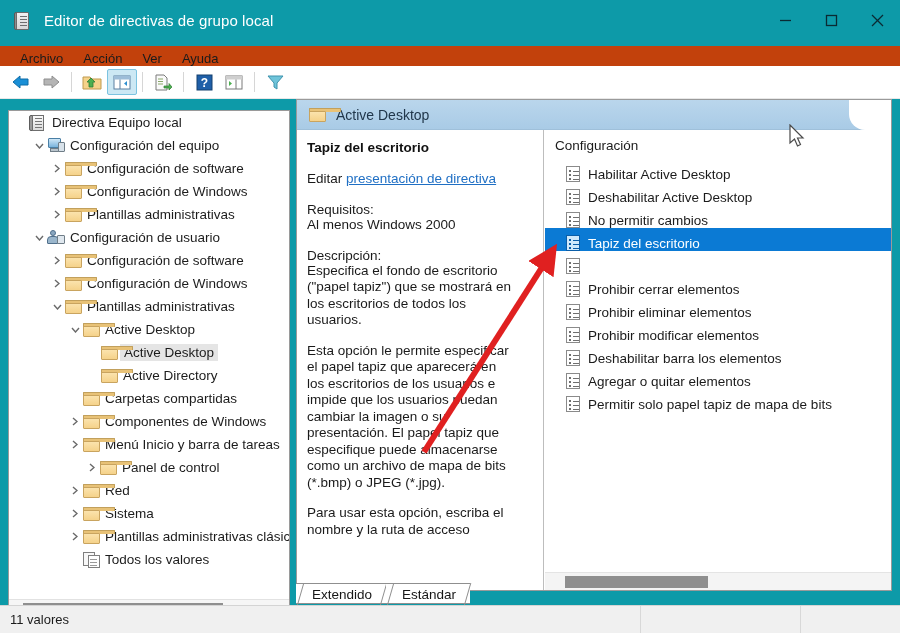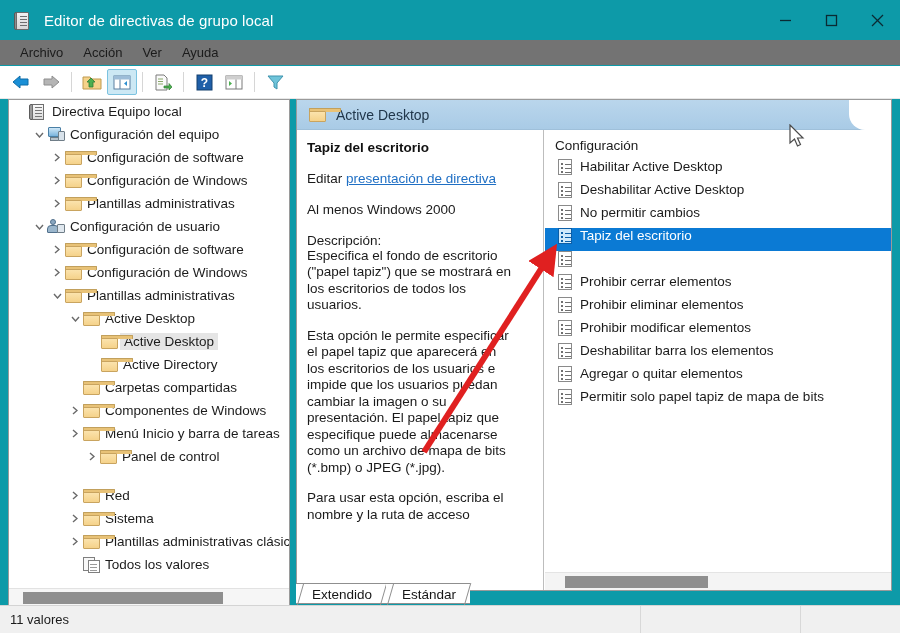--- a/index.html
+++ b/index.html
@@ -44,22 +44,22 @@
     position: absolute; right: 0; top: 0; height: 41px; display: flex;
   }
   .win-btn {
     width: 46px; height: 41px; display: flex; align-items: center; justify-content: center;
     color: #0a2a33;
   }
   .win-btn svg { display: block; }
 
   
   .menubar {
-    position: absolute; left: 0; top: 40px; width: 900px; height: 25px;
-    background: #737373; display: flex; align-items: center;
+    position: absolute; left: 0; top: 46px; width: 900px; height: 25px;
+    background: #c2410c; display: flex; align-items: center;
     padding-left: 10px; gap: 0px;
   }
   .menu-item {
     font-size: 13px; color: #1b1b1b; padding: 3px 10px; white-space: nowrap;
   }
 
   
   .toolbar {
     position: absolute; left: 0; top: 66px; width: 900px; height: 33px;
     background: #ffffff; display: flex; align-items: center; padding-left: 6px;
@@ -75,21 +75,21 @@
   .tb-sep { width: 1px; height: 20px; background: #d6d6d6; margin: 0 5px; }
 
   
   .body-area {
     position: absolute; left: 0; top: 99px; width: 900px; height: 506px;
     background: #0d9aa8;
   }
 
   
   .tree-pane {
-    position: absolute; left: 8px; top: 0px; width: 282px; height: 508px;
+    position: absolute; left: 8px; top: 11px; width: 282px; height: 508px;
     background: #ffffff; border: 1px solid #9a9a9a;
     overflow: hidden;
   }
   .tree-scroll {
     position: absolute; left: 0; top: 0; right: 0; bottom: 18px; overflow: hidden;
   }
   .tree-row {
     height: 23px; display: flex; align-items: center; white-space: nowrap;
     font-size: 13.5px; color: #1c1c1c;
   }
@@ -235,21 +235,21 @@
 
   
   .list-panel {
     position: absolute; left: 248px; top: 30px; right: 0; bottom: 0;
     background: #ffffff; overflow: hidden;
   }
   .list-head {
     font-size: 13.5px; color: #1b1b1b; padding: 8px 0 6px 10px;
   }
   .list-row {
-    height: 23px; display: flex; align-items: flex-start; padding-left: 13px;
+    height: 23px; display: flex; align-items: flex-end; padding-left: 21px;
     font-size: 13.5px; color: #1b1b1b; white-space: nowrap;
   }
   .list-row.selected {
     background: #0b7ad4; color: #ffffff;
   }
   .setting-ico {
     width: 14px; height: 16px; position: relative; flex: 0 0 14px; margin-right: 8px;
     background: #ffffff; border: 1px solid #8a8a8a;
   }
   .setting-ico i {
@@ -583,21 +583,21 @@
               <svg width="6" height="9" viewBox="0 0 6 9">
                 <path d="M1 1 L5 4.5 L1 8" fill="none" stroke="#6a6a6a" stroke-width="1.4"></path>
               </svg>
             </span>
             <span class="folder-ico">
               <div class="tab"></div>
               <div class="bod"></div>
             </span>
             <span class="lbl">Panel de control</span>
           </div>
-          <div class="tree-row" style="padding-left: 58px; margin-top: 16px;">
+          <div class="tree-row" style="padding-left: 58px;">
             <span class="chev">
               <svg width="6" height="9" viewBox="0 0 6 9">
                 <path d="M1 1 L5 4.5 L1 8" fill="none" stroke="#6a6a6a" stroke-width="1.4"></path>
               </svg>
             </span>
             <span class="folder-ico">
               <div class="tab"></div>
               <div class="bod"></div>
             </span>
             <span class="lbl">Red</span>
@@ -652,20 +652,21 @@
         </div>
         <div class="hdr-txt">Active Desktop</div>
       </div>
 
       <div class="desc-panel">
         <div class="desc-inner">
           <div class="desc-title">Tapiz del escritorio</div>
           <div class="desc-edit">
             <span>Editar </span><a>presentación de directiva</a>
           </div>
+          <div class="desc-label">Requisitos:</div>
           <div class="desc-body">Al menos Windows 2000</div>
           <div class="gap"></div>
           <div class="desc-label">Descripción:</div>
           <div class="desc-body">Especifica el fondo de escritorio ("papel tapiz") que se mostrará en los escritorios de todos los usuarios.</div>
           <div class="gap"></div>
           <div class="desc-body">Esta opción le permite especificar el papel tapiz que aparecerá en los escritorios de los usuarios e impide que los usuarios puedan cambiar la imagen o su presentación. El papel tapiz que especifique puede almacenarse como un archivo de mapa de bits (*.bmp) o JPEG (*.jpg).</div>
           <div class="gap"></div>
           <div class="desc-body">Para usar esta opción, escriba el nombre y la ruta de acceso</div>
         </div>
       </div>

